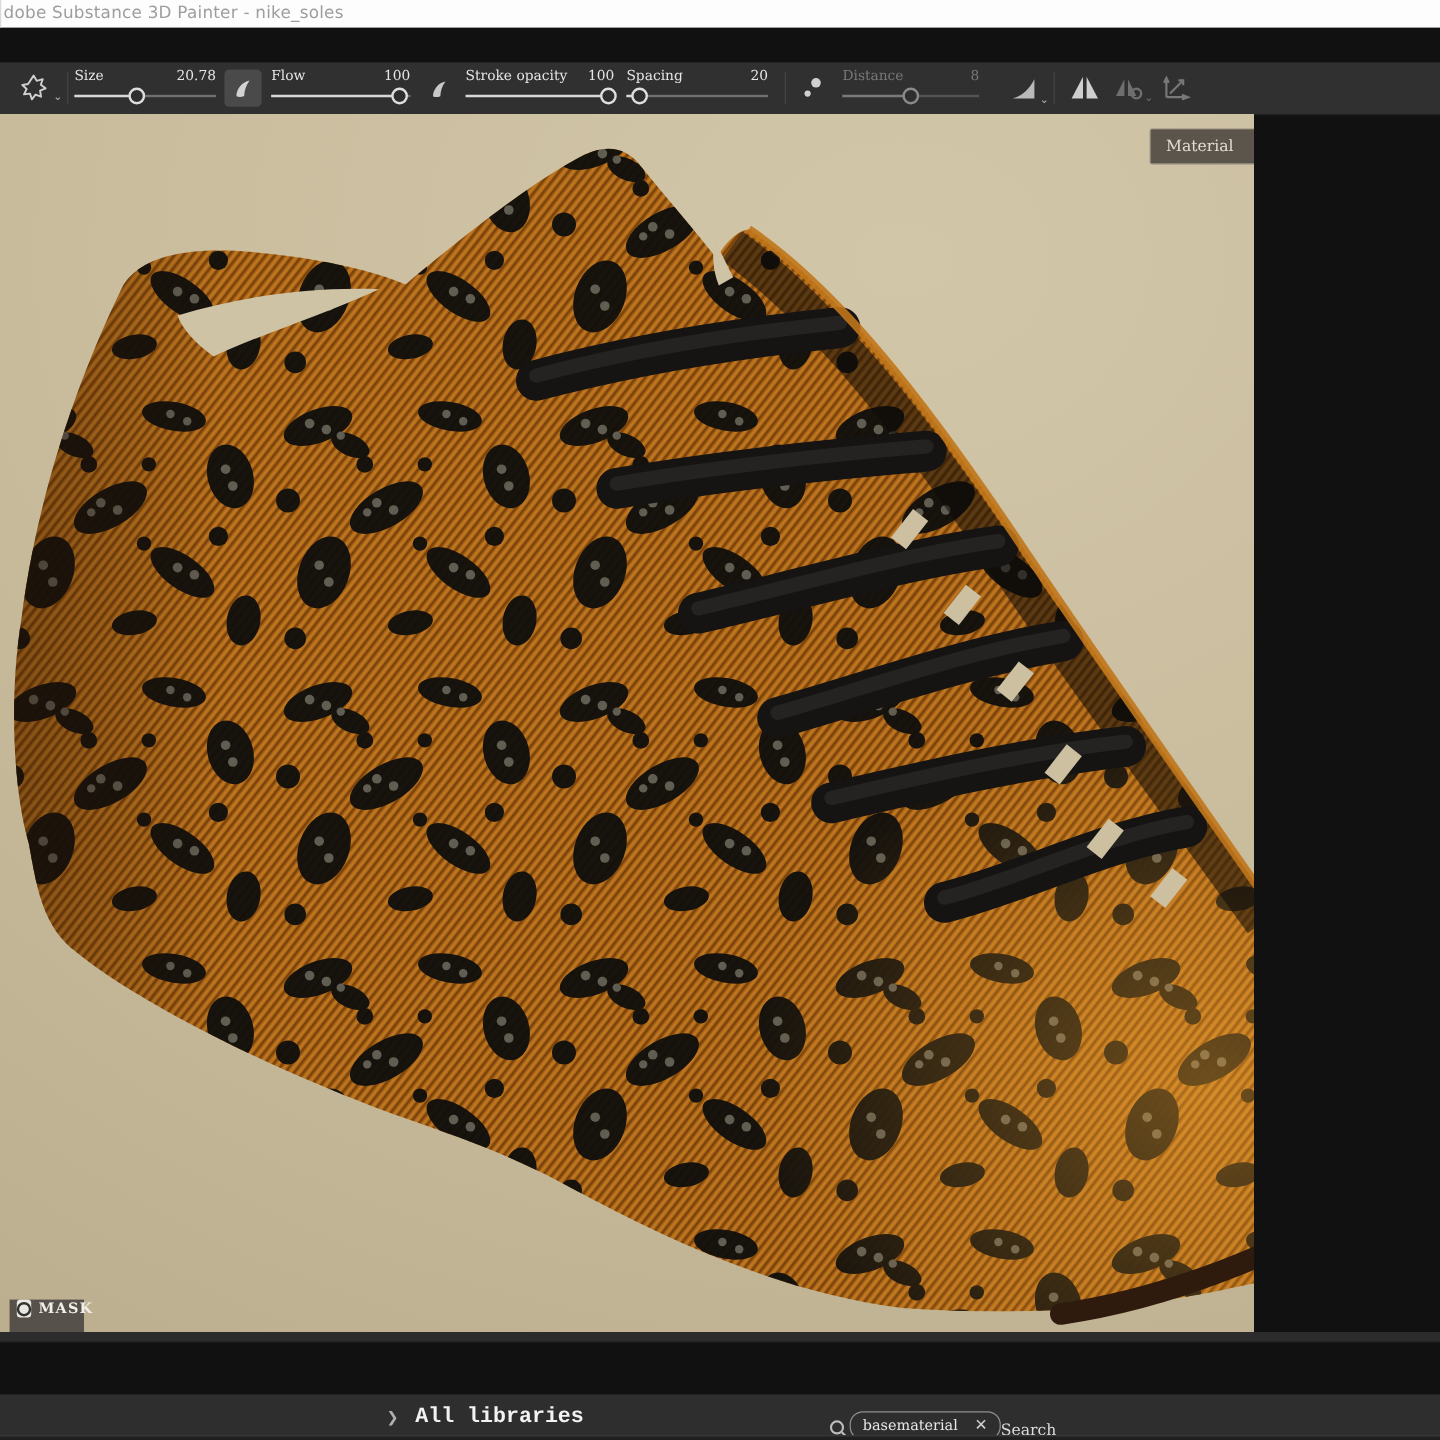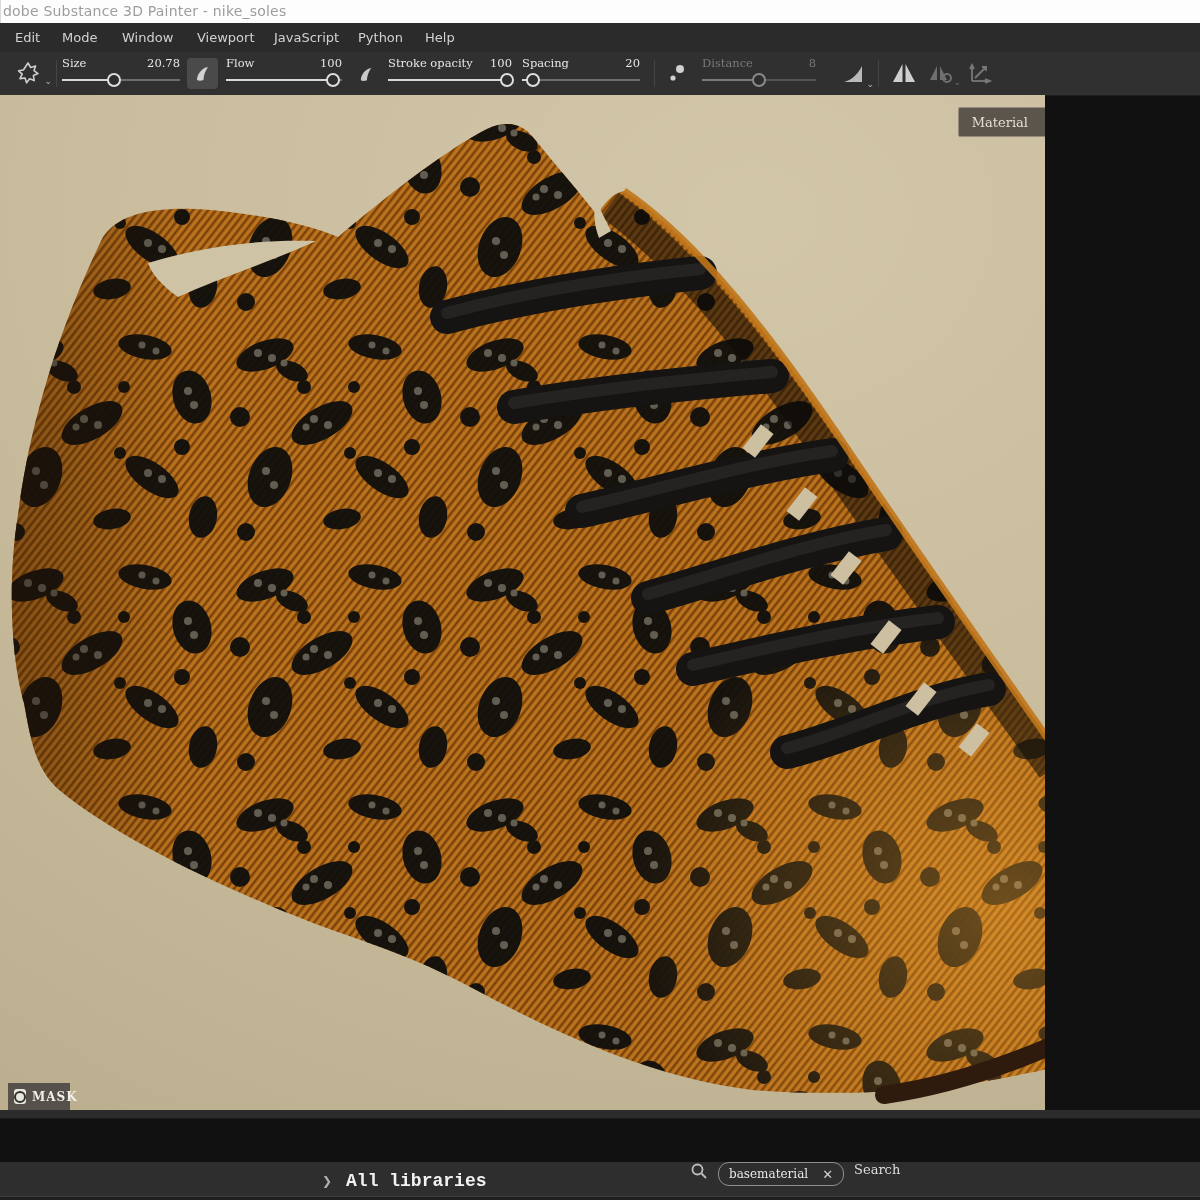--- a/index.html
+++ b/index.html
@@ -23,60 +23,51 @@
   .tgroup.disabled .fill{background:#7a7a7a;}
   .tgroup.disabled .track{background:#555;}
   .tgroup.disabled .knob{border-color:#8a8a8a;}
   .toolbtn{position:absolute;display:flex;align-items:center;justify-content:center;}
   .btnbox{background:#4a4a4a;border-radius:4px;}
   .chev{position:absolute;font-size:9px;color:#b5b5b5;}
   
   .viewport{position:absolute;left:0;top:95px;width:1045px;height:1015px;background:radial-gradient(130% 110% at 72% 12%, #d2c6a9 0%, #cabd9e 48%, #bbae8e 100%);overflow:hidden;}
   .viewport svg{position:absolute;left:0;top:0;}
   .material-badge{position:absolute;top:12px;right:-10px;height:28px;padding:0 26px 0 13px;background:#5b554b;border:1px solid #938b7c;display:flex;align-items:center;font-family:"DejaVu Serif",serif;font-size:13px;color:#e4dfd3;border-radius:2px;}
-  .mask-tab{position:absolute;left:8px;bottom:0;width:62px;height:27px;background:#56514a;display:flex;align-items:center;gap:6px;padding-left:6px;box-sizing:border-box;}
+  .mask-tab{position:absolute;left:8px;bottom:0;width:62px;height:27px;background:#56514a;display:flex;gap:6px;padding-left:6px;box-sizing:border-box;}
   .mask-ico{width:15px;height:15px;background:#e9e7e1;border-radius:3px;display:flex;align-items:center;justify-content:center;}
   .mask-ico i{display:block;width:8px;height:8px;border:2.5px solid #33322f;border-radius:50%;}
   .mask-tab span{font-family:"DejaVu Serif",serif;font-weight:bold;font-size:12px;color:#f1efe9;letter-spacing:1px;}
   
   .seam{position:absolute;left:0;top:1110px;width:100%;height:8px;background:#2c2c2c;border-bottom:1px solid #1a1a1a;}
   .assets-header{position:absolute;left:0;top:1118px;width:100%;height:44px;background:#292929;border-bottom:1px solid #1d1d1d;display:flex;align-items:center;}
   .assets-header span{margin-left:30px;font-family:"DejaVu Serif",serif;font-weight:bold;font-size:13px;color:#ededed;letter-spacing:1px;}
   .filter-row{position:absolute;left:0;top:1162px;width:100%;height:38px;background:#2e2e2e;}
   .filter-left{position:absolute;left:0;top:0;width:305px;height:100%;background:#232323;display:flex;align-items:center;}
   .filter-left .flabel{margin-left:38px;font-family:"DejaVu Serif",serif;font-size:12px;color:#8d8d8d;letter-spacing:.5px;}
   .eye-btn{position:absolute;left:267px;top:2px;width:34px;height:34px;background:#4c4c4c;border-radius:6px;display:flex;align-items:center;justify-content:center;}
   .lib-chip{position:absolute;left:322px;top:0;height:100%;display:flex;align-items:center;gap:14px;}
   .lib-chip .gt{color:#b0b0b0;font-size:12px;}
   .lib-chip .libname{font-family:Liberation Mono, monospace;font-weight:bold;font-size:18px;color:#f2f2f2;}
-  .search-zone{position:absolute;left:690px;top:0;height:100%;display:flex;align-items:flex-start;gap:10px;}
+  .search-zone{position:absolute;left:690px;top:0;height:100%;display:flex;align-items:flex-end;}
   .tagpill{display:flex;align-items:center;gap:14px;height:22px;padding:0 10px;border:1px solid #8f8f8f;border-radius:11px;}
   .tagpill .tagtext{font-family:"DejaVu Serif",serif;font-size:12px;color:#e8e8e8;}
   .tagpill .x{color:#cfcfcf;font-size:13px;line-height:1;}
   .search-ph{font-family:"DejaVu Serif",serif;font-size:13px;color:#dcdcdc;}
   .bottom-edge{position:absolute;left:0;top:1196px;width:100%;height:4px;background:#1f1f1f;border-top:1px solid #3c3c3c;}
 </style>
 </head>
 <body>
 
 <div class="app">
 
   <div class="titlebar">
     <span>dobe Substance 3D Painter - nike_soles</span>
   </div>
 
-  <div class="menubar">
-    <span style="left:15px">Edit</span>
-    <span style="left:62px">Mode</span>
-    <span style="left:122px">Window</span>
-    <span style="left:197px">Viewport</span>
-    <span style="left:274px">JavaScript</span>
-    <span style="left:358px">Python</span>
-    <span style="left:425px">Help</span>
-  </div>
 
   <div class="toolbar">
 
     <div class="toolbtn" style="left:10px;top:6px;width:36px;height:30px">
       <svg width="26" height="26" viewBox="0 0 26 26">
         <path d="M13 3 l2.6 4.4 5-1.4 -1.6 4.6 4 3 -4.6 2 .8 5 -4.6-1.8 -3 4 -1.6-4.8 -5 .6 2.2-4.4 -3.6-3.4 4.8-.8 z" fill="none" stroke="#cfcfcf" stroke-width="1.6" stroke-linejoin="round"></path>
       </svg>
       <span class="chev" style="right:-6px;bottom:2px">⌄</span>
     </div>
     <div class="vsep" style="left:56px"></div>

